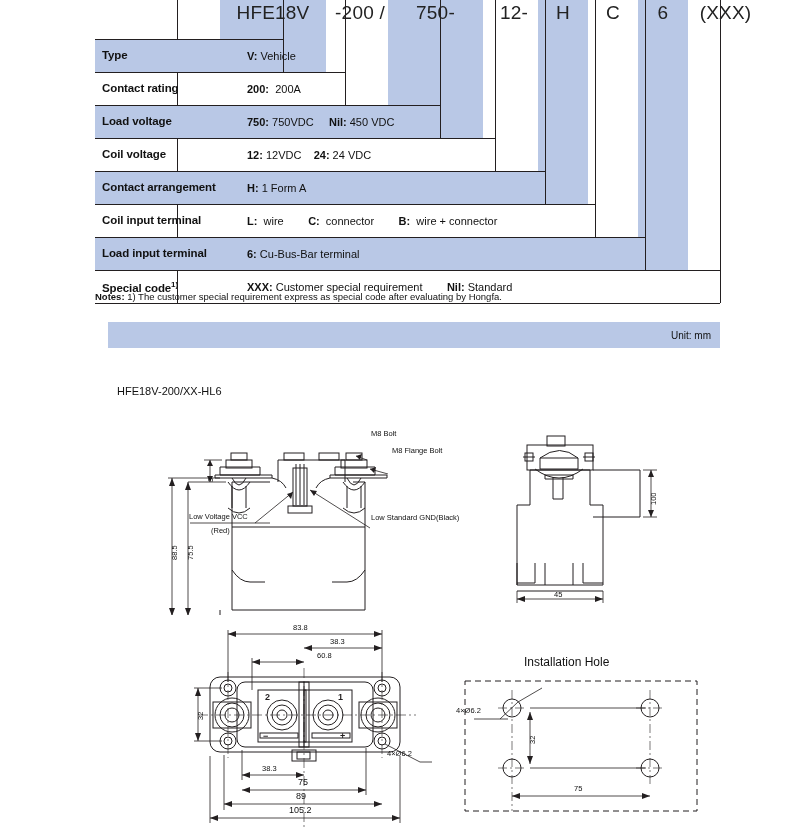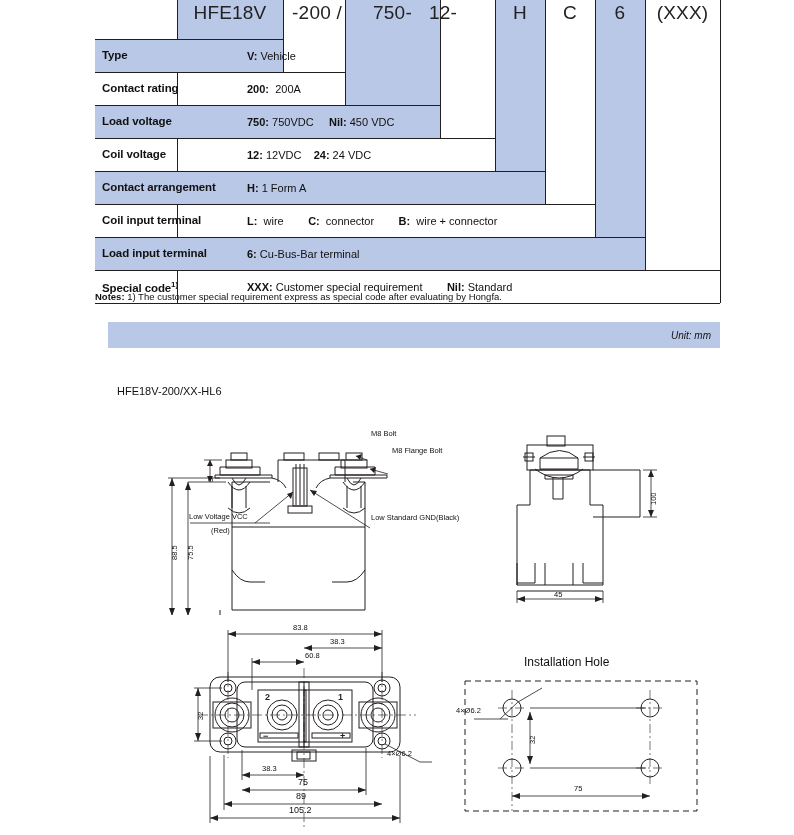--- a/index.html
+++ b/index.html
@@ -10,21 +10,21 @@
     color:#111;
     position:relative;
     overflow:hidden;
   }
   .page{position:absolute;left:0;top:0;width:794px;height:835px;}
 
   
   #ordering{position:absolute;left:95px;top:0px;width:660px;height:290px;}
 
   
-  .codecol{position:absolute;top:0;box-sizing:border-box;}
+  .codecol{position:absolute;top:0;box-sizing:border-box;margin-left:43px;}
   .codecol .cap{
     position:absolute;left:0;top:2px;width:100%;
     text-align:center;font-size:19px;color:#222;
     letter-spacing:.2px;white-space:nowrap;
   }
   .vline{position:absolute;width:0;border-left:1.4px solid #231f20;}
 
   
   .row{position:absolute;left:0;box-sizing:border-box;}
   .rowline{position:absolute;left:0;height:0;border-top:1.4px solid #231f20;}
@@ -46,21 +46,21 @@
   
   #sec-outline{
     position:absolute;left:108px;top:322px;width:612px;height:26px;
     background:#b9c8e6;
   }
   #sec-outline .t{
     position:absolute;left:10px;top:5px;font-size:13.5px;font-weight:bold;color:#111;
     letter-spacing:.1px;
   }
   #sec-outline .u{
-    position:absolute;right:9px;top:8px;font-size:10px;color:#111;font-style:italic;
+    position:absolute;right:9px;top:8px;font-size:10px;color:#111;
   }
   #partno{position:absolute;left:117px;top:385px;font-size:11px;color:#111;}
 
   
   .dwg{position:absolute;}
   .dwg svg{display:block;}
   .cap-lbl{position:absolute;font-size:9px;color:#111;white-space:nowrap;}
   .cap-sm{position:absolute;font-size:7.5px;color:#111;white-space:nowrap;}
   .rot{transform:rotate(-90deg);transform-origin:0 0;}
   #instTitle{position:absolute;left:524px;top:655px;font-size:12px;color:#111;}
@@ -75,21 +75,21 @@
       <div class="codecol" style="left: 82px; top: 0px; width: 106px; height: 34px;">
         <div class="cap">HFE18V</div>
       </div>
       <div class="codecol" style="left: 188px; top: 0px; width: 68px; height: 34px;">
         <div class="cap">-200 /</div>
       </div>
       <div class="codecol" style="left: 250px; top: 0px; width: 95px; height: 138px; background: rgb(185, 200, 230);"></div>
       <div class="codecol" style="left: 250px; top: 0px; width: 95px; height: 34px;">
         <div class="cap">750-</div>
       </div>
-      <div class="codecol" style="left: 328px; top: 0px; width: 40px; height: 34px;">
+      <div class="codecol" style="left: 356px; top: 0px; width: 40px; height: 34px;">
         <div class="cap">12-</div>
       </div>
       <div class="codecol" style="left: 400px; top: 0px; width: 50px; height: 204px; background: rgb(185, 200, 230);"></div>
       <div class="codecol" style="left: 400px; top: 0px; width: 50px; height: 34px;">
         <div class="cap">H</div>
       </div>
       <div class="codecol" style="left: 450px; top: 0px; width: 50px; height: 34px;">
         <div class="cap">C</div>
       </div>
       <div class="codecol" style="left: 500px; top: 0px; width: 50px; height: 270px; background: rgb(185, 200, 230);"></div>
@@ -388,21 +388,21 @@
       </g>
       <g font-family="Liberation Sans" font-size="9" font-weight="bold" fill="#231f20">
         <text x="85" y="80">2</text>
         <text x="158" y="80">1</text>
         <text x="83" y="119">−</text>
         <text x="160" y="119">+</text>
       </g>
     </svg>
     <div class="cap-sm" style="left:113px;top:3px;">83.8</div>
     <div class="cap-sm" style="left:150px;top:17px;">38.3</div>
-    <div class="cap-sm" style="left:84px;top:31px;padding-left:41px;">60.8</div>
+    <div class="cap-sm" style="left:96px;top:31px;padding-left:41px;">60.8</div>
     <div class="cap-sm rot" style="left:16px;top:100px;">32</div>
     <div class="cap-sm" style="left:82px;top:144px;">38.3</div>
     <div class="cap-lbl" style="left:118px;top:157px;">75</div>
     <div class="cap-lbl" style="left:116px;top:171px;">89</div>
     <div class="cap-lbl" style="left:109px;top:185px;">105.2</div>
     <div class="cap-sm" style="left:207px;top:129px;">4×Ø6.2</div>
   </div>
 
   <div id="instTitle">Installation Hole</div>
   <div class="dwg" id="inst-hole" style="left:460px;top:676px;">

